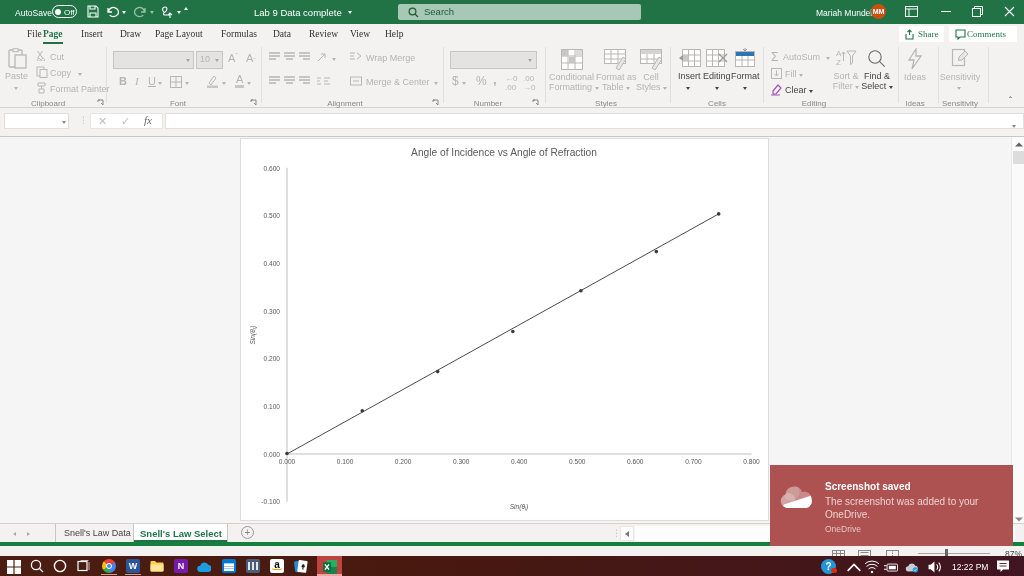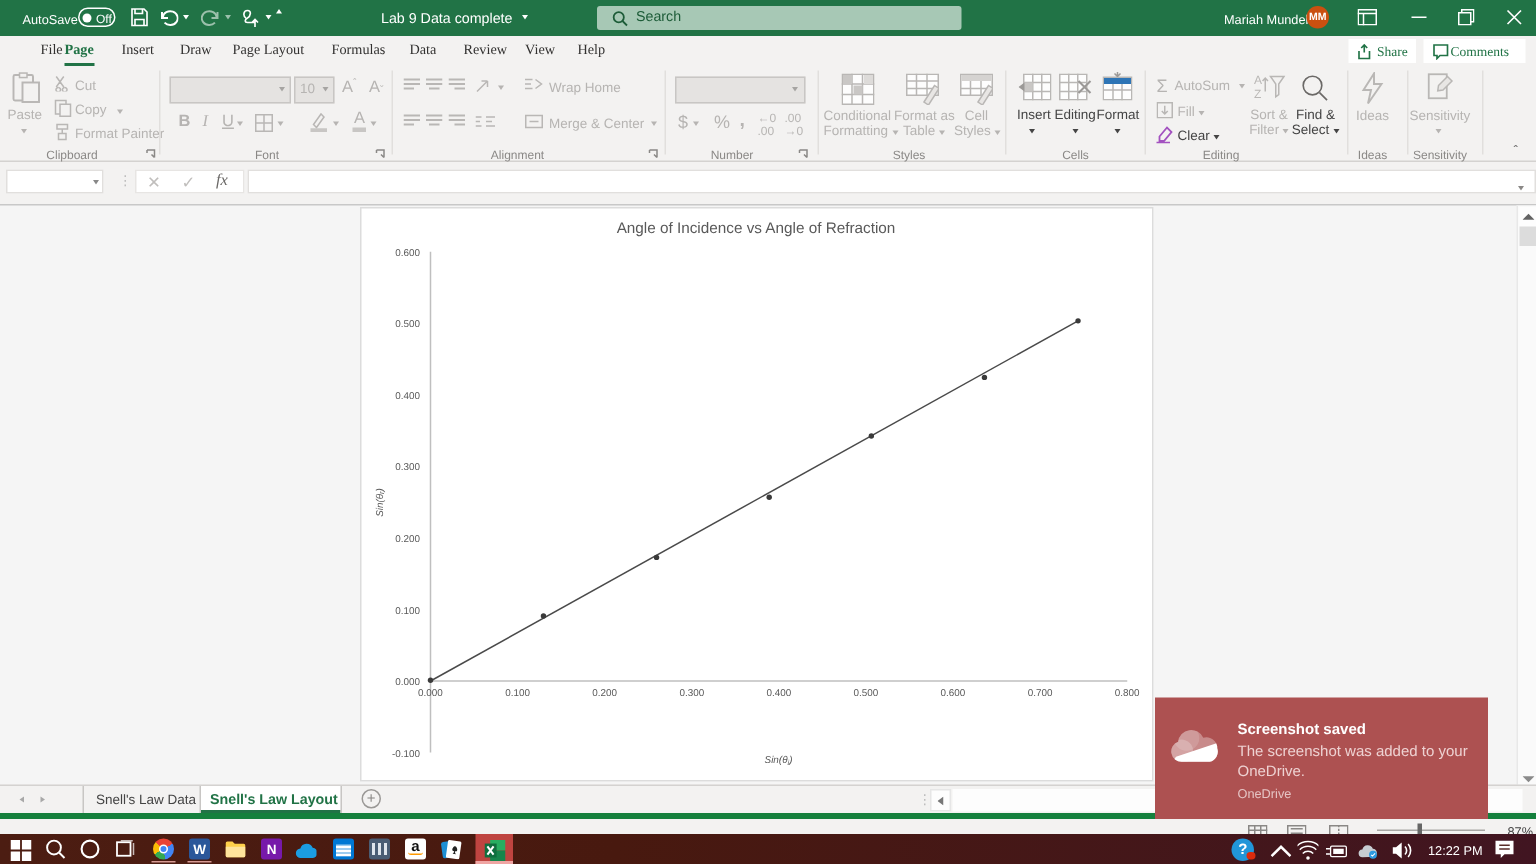--- a/index.html
+++ b/index.html
@@ -34,21 +34,21 @@
   #chart { position:absolute; left:239.5px; top:0.5px; width:529px; height:383.5px; background:#fff; border:1px solid #dcdcdc; }
   #vscroll { position:absolute; left:1011px; top:0px; width:13px; height:387px; background:#fafafa; border-left:1px solid #e8e8e8; }
   
   #sheettabs { left:0; top:523px; width:1024px; height:19px; background:#f3f2f1; border-top:1px solid #d4d2d0; }
   
   #statusbar { left:0; top:542px; width:1024px; height:14px; background:#f3f2f1; border-top:4px solid #15803d; }
   
   #taskbar { left:0; top:556px; width:1024px; height:20px; background:linear-gradient(90deg,#4c1d12,#48190f 40%,#411521 100%); }
   .tico { position:absolute; top:3px; width:14px; height:14px; }
   
-  #notif { left:770px; top:465px; width:222px; height:81px; background:#ad5151; z-index:50; color:#fff; }
+  #notif { left:770px; top:465px; width:243px; height:81px; background:#ad5151; z-index:50; color:#fff; }
 </style>
 </head>
 <body>
 
 <div class="abs" id="titlebar">
   <span class="tb-txt" style="left:15px;font-size:8.5px;top:7.5px;">AutoSave</span>
   <span style="position:absolute;left:52px;top:5px;width:25px;height:13px;border:1px solid #fff;border-radius:7px;"></span>
   <span style="position:absolute;left:55px;top:8.5px;width:6px;height:6px;background:#fff;border-radius:50%;"></span>
   <span class="tb-txt" style="left:64px;font-size:8px;top:8px;">Off</span>
   <svg style="position:absolute;left:87px;top:5px;" width="12" height="13" viewBox="0 0 12 13">
@@ -182,21 +182,21 @@
   <svg style="position:absolute;left:299px;top:8px;" width="11" height="10" viewBox="0 0 11 10">
       <path d="M0 1 h11 M0 4 h11 M4 7 h7" stroke="#b9b7b5" stroke-width="1.4"></path>
     </svg>
   <svg style="position:absolute;left:317px;top:8px;" width="13" height="11" viewBox="0 0 13 11">
       <path d="M1 9 L8 2 M8 2 v4 M8 2 h-4" stroke="#b9b7b5" fill="none"></path>
     </svg>
   <span class="ric carat" style="left:332px;top:11px;"><i class="tri-d"></i></span>
   <svg style="position:absolute;left:350px;top:8px;" width="12" height="11" viewBox="0 0 12 11">
       <path d="M0 1 h5 M0 4 h4 M0 7 h5 M7 1 l4 3 -4 3" stroke="#b9b7b5" fill="none"></path>
     </svg>
-  <div class="ric" style="left:366px;top:9px;">Wrap Home</div>
+  <div class="ric" style="left:366px;top:9px;">Wrap Merge</div>
   <svg style="position:absolute;left:269px;top:32px;" width="11" height="10" viewBox="0 0 11 10">
       <path d="M0 1 h11 M0 4 h11 M0 7 h7" stroke="#b9b7b5" stroke-width="1.4"></path>
     </svg>
   <svg style="position:absolute;left:284px;top:32px;" width="11" height="10" viewBox="0 0 11 10">
       <path d="M0 1 h11 M0 4 h11 M2 7 h7" stroke="#b9b7b5" stroke-width="1.4"></path>
     </svg>
   <svg style="position:absolute;left:299px;top:32px;" width="11" height="10" viewBox="0 0 11 10">
       <path d="M0 1 h11 M0 4 h11 M4 7 h7" stroke="#b9b7b5" stroke-width="1.4"></path>
     </svg>
   <svg style="position:absolute;left:317px;top:32px;" width="13" height="11" viewBox="0 0 13 11">
@@ -391,21 +391,21 @@
   </div>
 </div>
 
 <div class="abs" id="sheettabs">
   <span style="position:absolute;left:13px;top:6px;font-size:7px;color:#a8a8a8;"><i class="tri-l"></i></span>
   <span style="position:absolute;left:27px;top:6px;font-size:7px;color:#a8a8a8;"><i class="tri-r"></i></span>
   <span style="position:absolute;left:55px;top:0;width:1px;height:19px;background:#c8c6c4;"></span>
   <span style="position:absolute;left:64px;top:4px;font-size:9px;color:#444;">Snell's Law Data</span>
   <span style="position:absolute;left:133px;top:0;width:1px;height:19px;background:#c8c6c4;"></span>
   <span style="position:absolute;left:134px;top:0;width:93px;height:18px;background:#fff;border-bottom:2px solid #217346;"></span>
-  <span style="position:absolute;left:140px;top:4px;font-size:9.5px;color:#217346;font-weight:bold;">Snell's Law Layout</span>
+  <span style="position:absolute;left:140px;top:4px;font-size:9.5px;color:#217346;font-weight:bold;">Snell's Law Select</span>
   <span style="position:absolute;left:227px;top:0;width:1px;height:19px;background:#c8c6c4;"></span>
   <span style="position:absolute;left:241px;top:2px;width:13px;height:13px;border:1px solid #9a9896;border-radius:50%;color:#8a8886;font-size:10px;line-height:12px;text-align:center;">+</span>
   <span style="position:absolute;left:612px;top:4px;font-size:9px;color:#bbb;letter-spacing:-1px;">⋮</span>
   <span style="position:absolute;left:620px;top:2px;width:14px;height:15px;background:#fdfdfd;border:1px solid #e6e6e6;"></span>
   <svg style="position:absolute;left:625px;top:7px;" width="4" height="6" viewBox="0 0 4 6">
       <path d="M4 0 L0 3 L4 6z" fill="#777"></path>
     </svg>
   <span style="position:absolute;left:635px;top:2px;width:380px;height:15px;background:#fdfdfd;"></span>
 </div>
 

